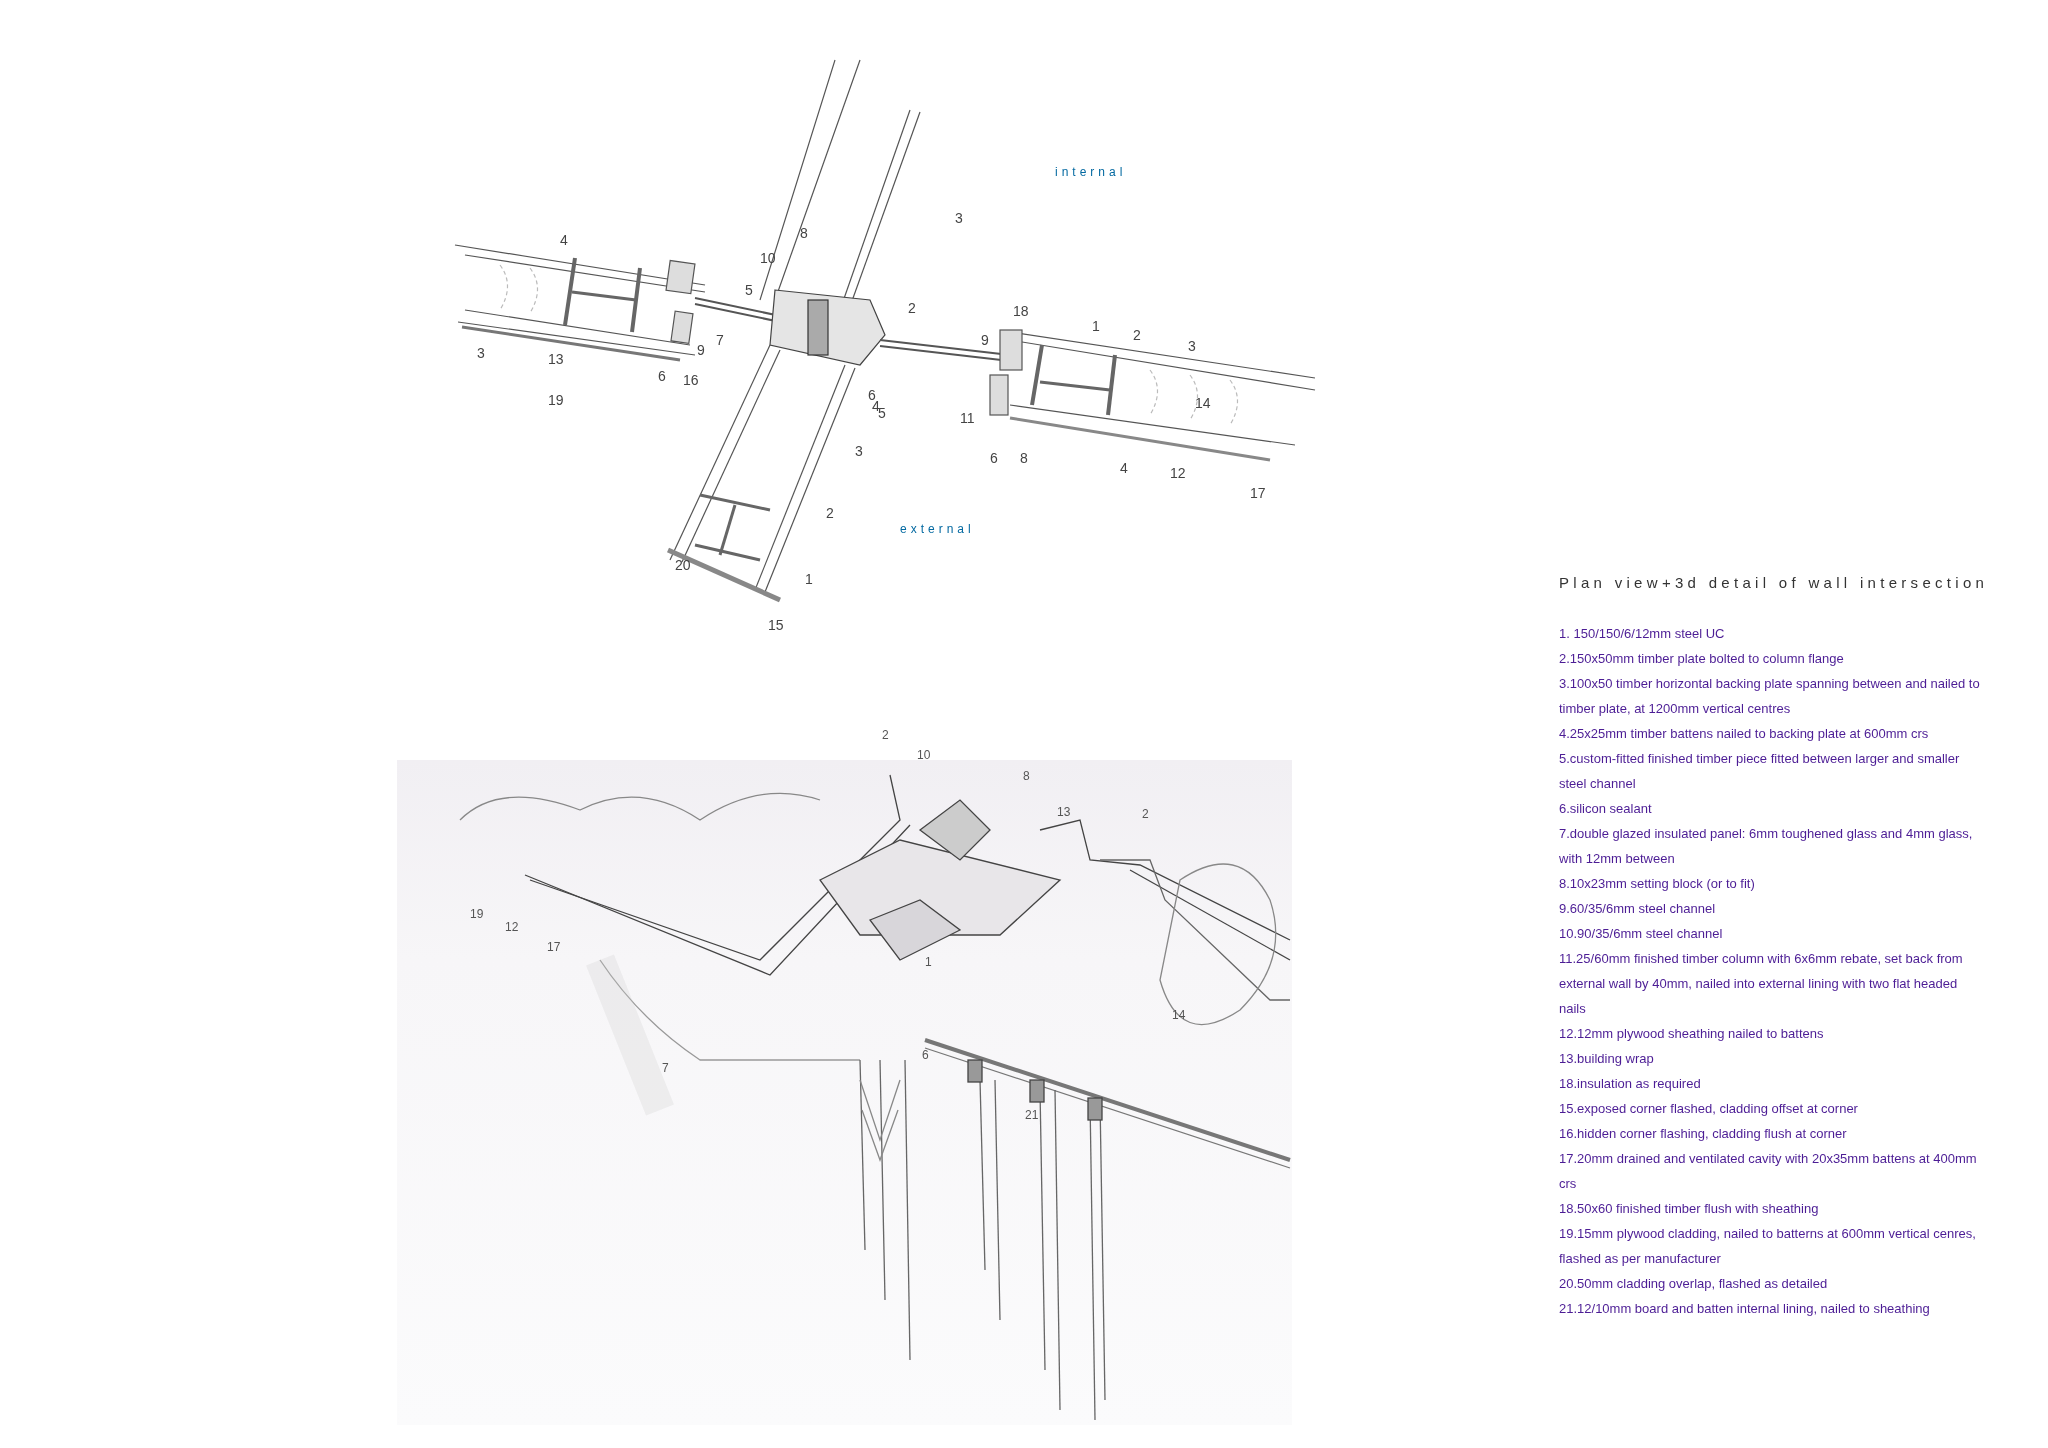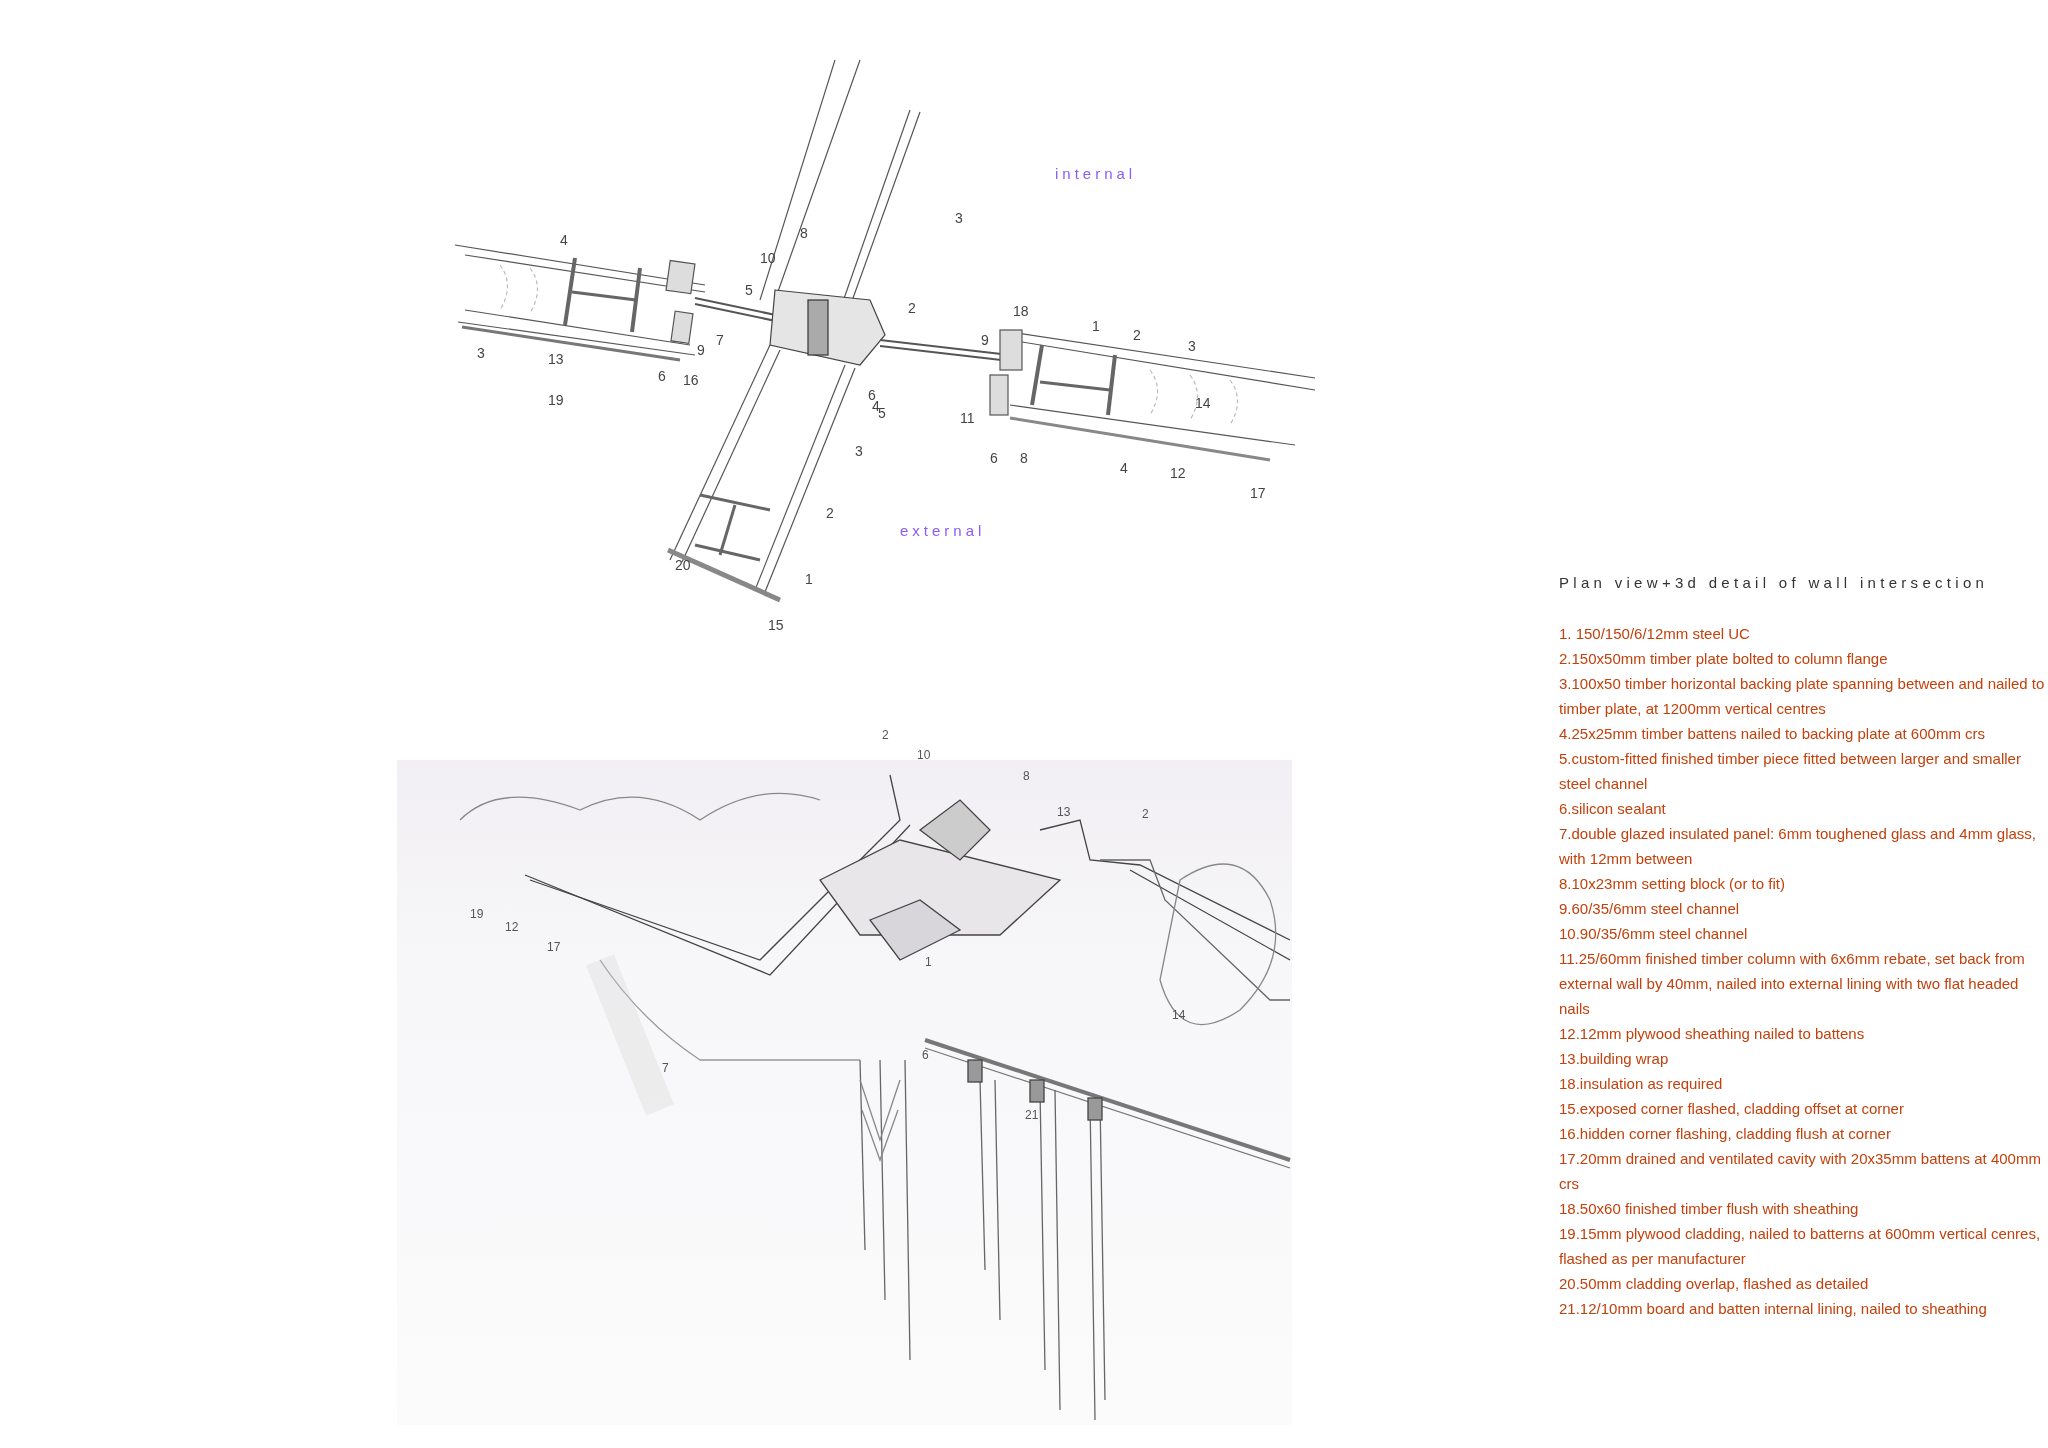--- a/index.html
+++ b/index.html
@@ -1,27 +1,27 @@
 <!DOCTYPE html>
 <html><head>
 <meta charset="utf-8">
 <style>
   html,body{margin:0;padding:0;background:#ffffff;}
   body{width:2048px;height:1448px;position:relative;overflow:hidden;font-family:"Liberation Sans",sans-serif;color:#333;}
   .plan{position:absolute;left:440px;top:40px;width:900px;height:610px;}
   .plan svg{width:100%;height:100%;}
   .plan-label{position:absolute;font-family:"Liberation Sans",sans-serif;font-size:14px;color:#444;}
-  .zone-label{position:absolute;font-size:15px;letter-spacing:4px;color:#8b5cf6;}
+  .zone-label{position:absolute;font-size:12px;letter-spacing:4px;color:#0369a1;}
   .detail{position:absolute;left:397px;top:760px;width:895px;height:665px;background:linear-gradient(180deg,#f1eff3 0%,#f7f6f8 30%,#fbfbfc 100%);}
   .detail svg{width:100%;height:100%;}
   .detail-label{position:absolute;font-size:12px;color:#555;}
   .legend{position:absolute;left:1518px;top:574px;width:460px;margin-left:41px;}
   .legend-title{font-size:15px;letter-spacing:4.3px;color:#333;margin-bottom:30px;white-space:nowrap;}
   .legend-list{list-style:none;margin:0;padding:0;}
-  .legend-line{font-size:15px;line-height:25px;color:#c2410c;white-space:nowrap;}
+  .legend-line{font-size:13px;line-height:25px;color:#4c1d95;white-space:nowrap;}
 </style>
 </head>
 <body>
 
 <div class="plan">
   <svg viewBox="440 40 900 610" xmlns="http://www.w3.org/2000/svg">
     <g fill="none" stroke="#555" stroke-width="1.2">
 
       <line x1="455" y1="245" x2="705" y2="285"></line>
       <line x1="465" y1="255" x2="705" y2="292"></line>

